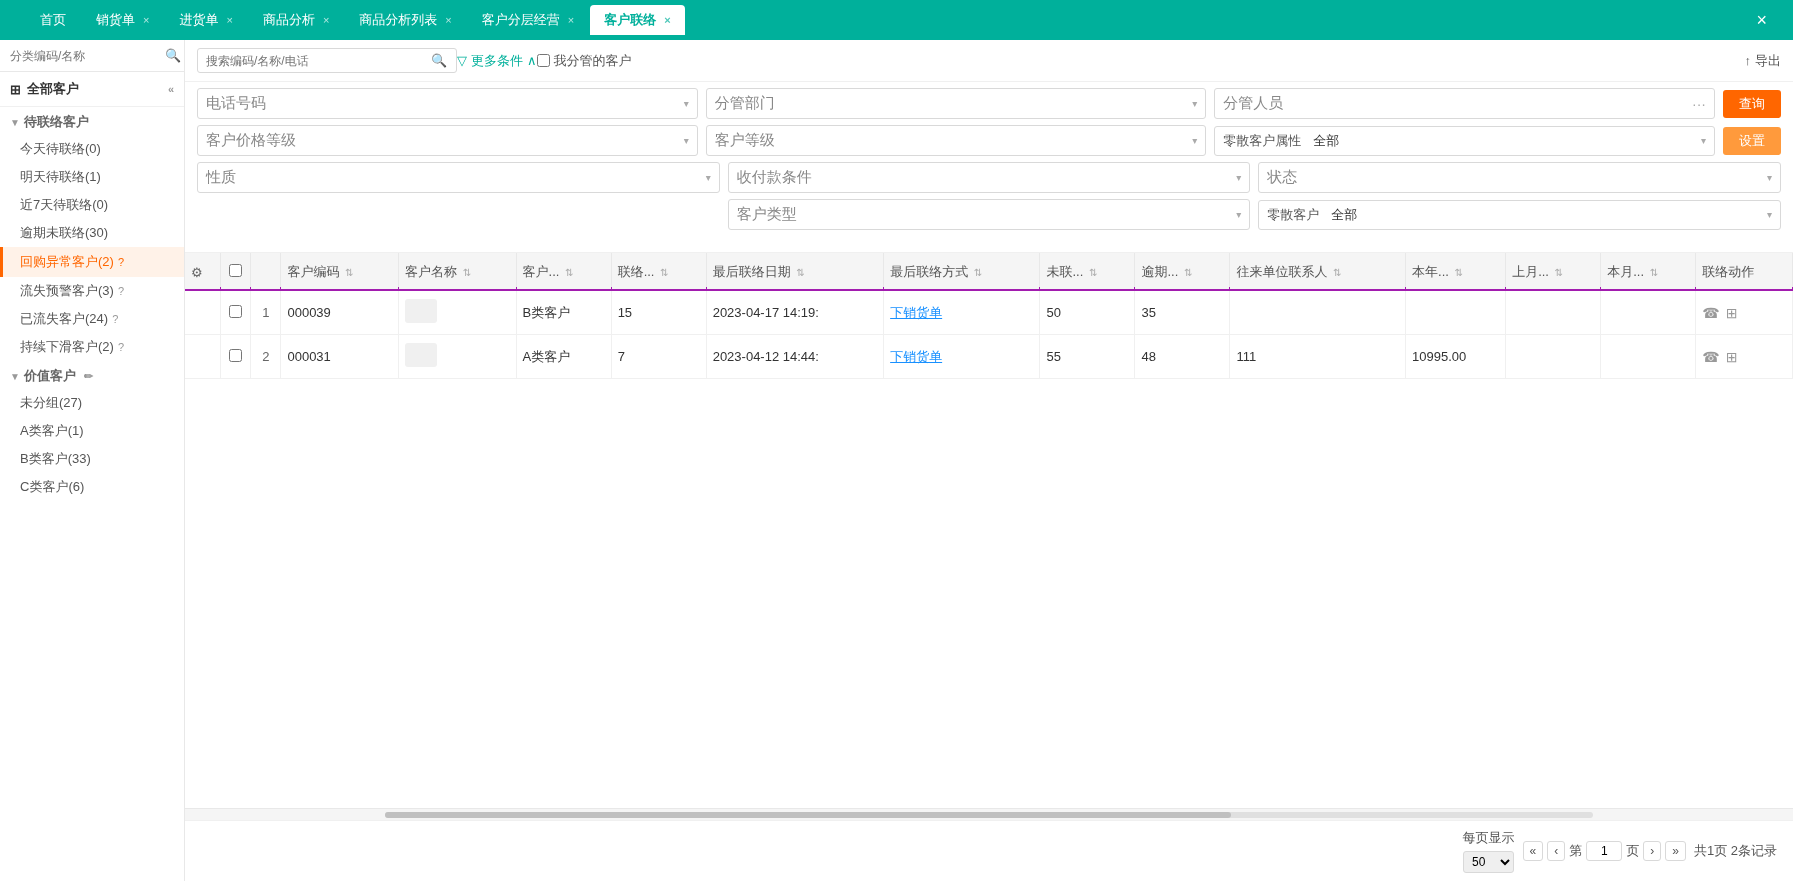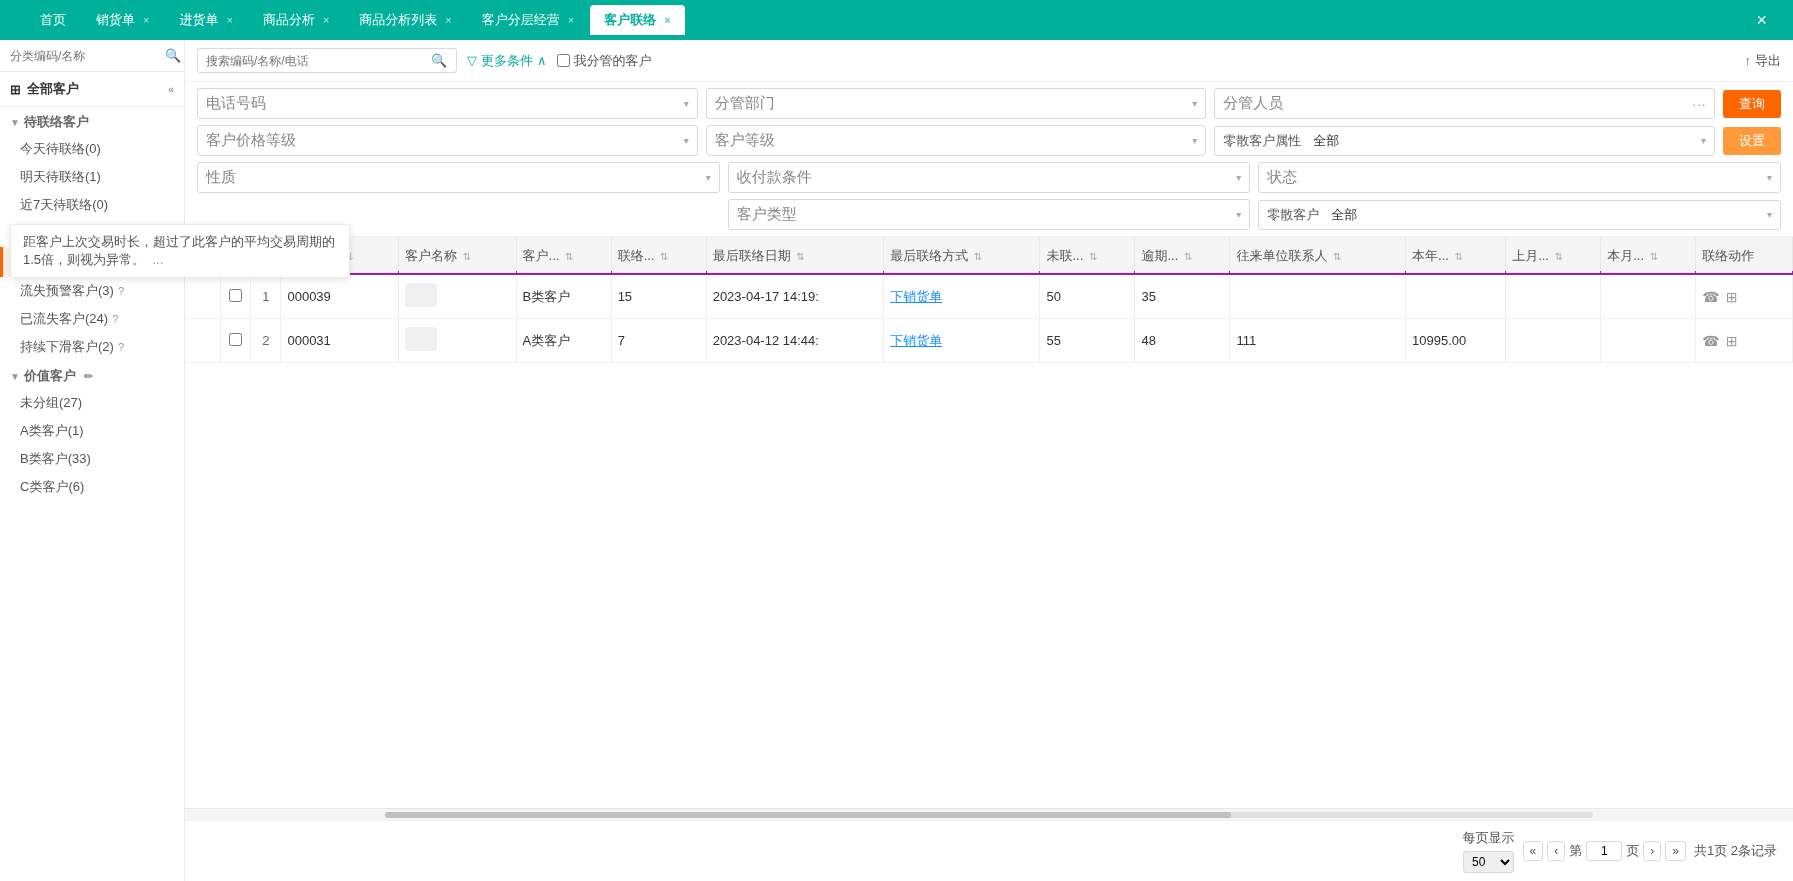--- a/index.html
+++ b/index.html
@@ -82,21 +82,21 @@
     .tooltip-box .ellipsis { color: #999; margin-left: 4px; }
 
     
     .content-area {
       flex: 1; display: flex; flex-direction: column; overflow: hidden; background: #fff;
     }
 
     
     .filter-top {
       display: flex; align-items: center; padding: 8px 12px; border-bottom: 1px solid #f0f0f0;
-      gap: 10px; background: #fff;
+      background: #fff;
     }
     .search-input-wrap {
       display: flex; align-items: center; border: 1px solid #d9d9d9; border-radius: 3px;
       padding: 4px 8px; width: 260px; gap: 6px;
     }
     .search-input-wrap input { border: none; outline: none; flex: 1; font-size: 12px; }
     .search-input-wrap .s-icon { color: #aaa; }
 
     .more-conditions {
       display: flex; align-items: center; color: #00b09b; cursor: pointer; gap: 4px; font-size: 12px;
@@ -110,21 +110,21 @@
       font-size: 12px; gap: 4px;
     }
 
     
     .filter-rows {
       background: #fff; padding: 6px 12px; border-bottom: 1px solid #f0f0f0;
     }
     .filter-row {
       display: flex; align-items: center; gap: 8px; margin-bottom: 6px;
     }
-    .filter-row:last-child { margin-bottom: 0; }
+    .filter-row:last-child { margin-bottom: 16px; }
     .filter-cell {
       display: flex; align-items: center; flex: 1; border: 1px solid #d9d9d9; border-radius: 3px;
       padding: 5px 8px; min-height: 30px; cursor: pointer; position: relative;
       justify-content: space-between;
     }
     .filter-cell .label { color: #888; font-size: 15px; }
     .filter-cell .dropdown-arrow { color: #aaa; font-size: 10px; }
     .filter-cell .ellipsis-btn { color: #aaa; font-size: 14px; }
     .filter-cell-fixed {
       display: flex; align-items: center; gap: 4px; color: #555; font-size: 12px;
@@ -308,24 +308,20 @@
       <span>A类客户(1)</span>
     </div>
     <div class="sidebar-item">
       <span>B类客户(33)</span>
     </div>
     <div class="sidebar-item">
       <span>C类客户(6)</span>
     </div>
   </div>
 
-  <div class="tooltip-box">
-    <span>距客户上次交易时长，超过了此客户的平均交易周期的1.5倍，则视为异常。</span>
-    <span class="ellipsis">...</span>
-  </div>
 
   <div class="content-area">
 
     <div class="filter-top">
       <div class="search-input-wrap">
         <input type="text" style="width: 100%;" placeholder="搜索编码/名称/电话">
         <span class="s-icon">🔍</span>
       </div>
       <div class="more-conditions">
         <span>▽</span>

